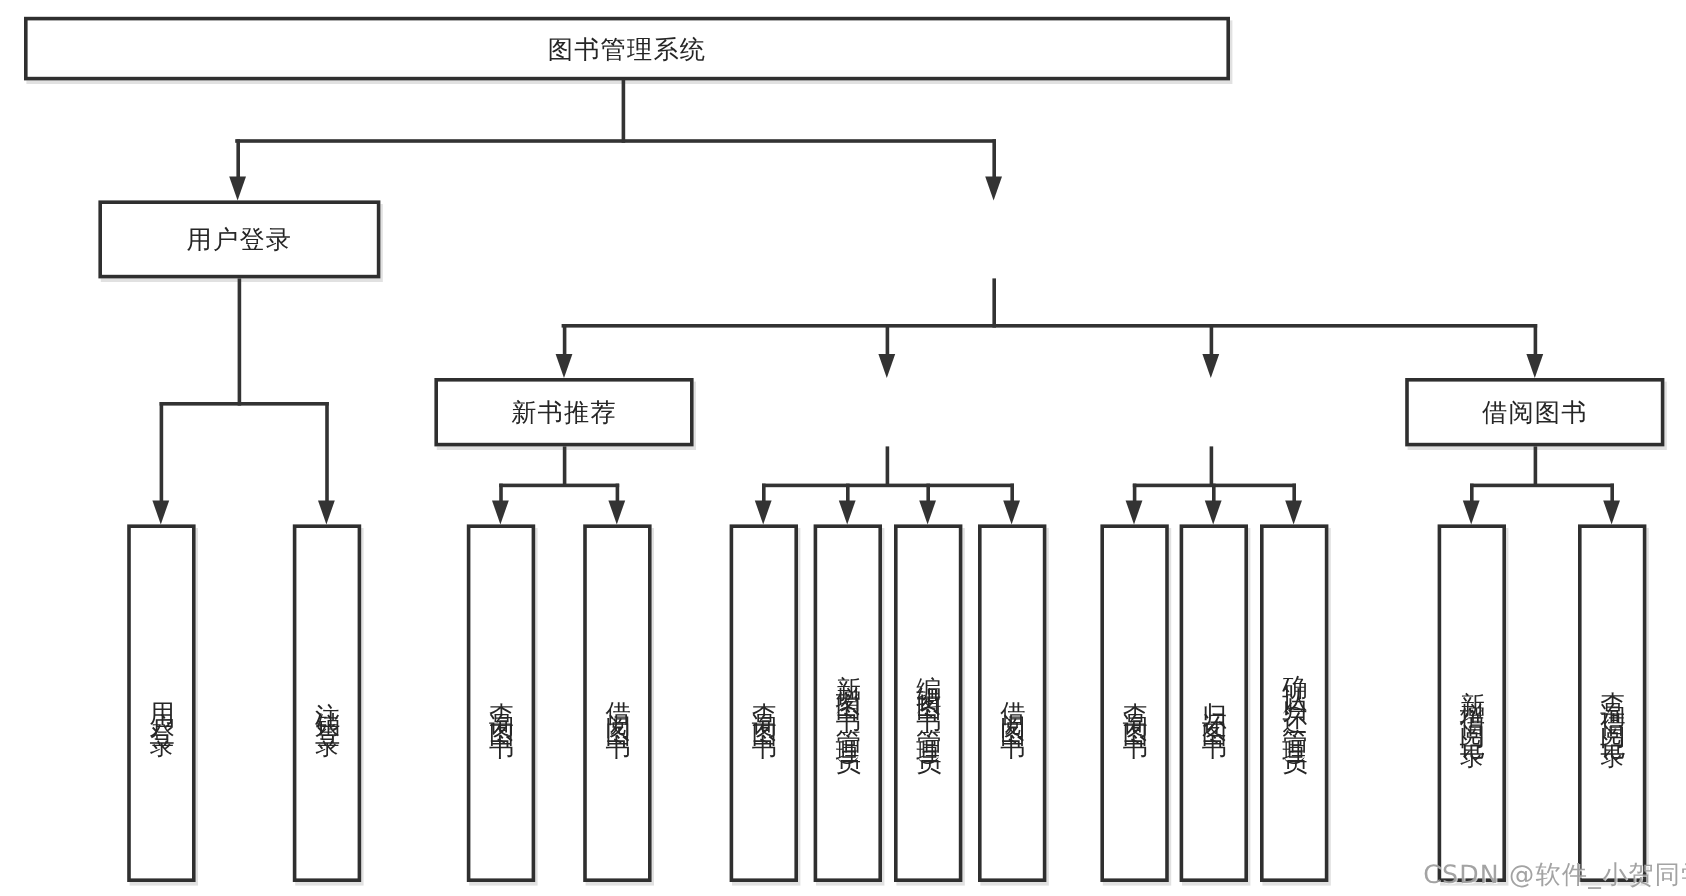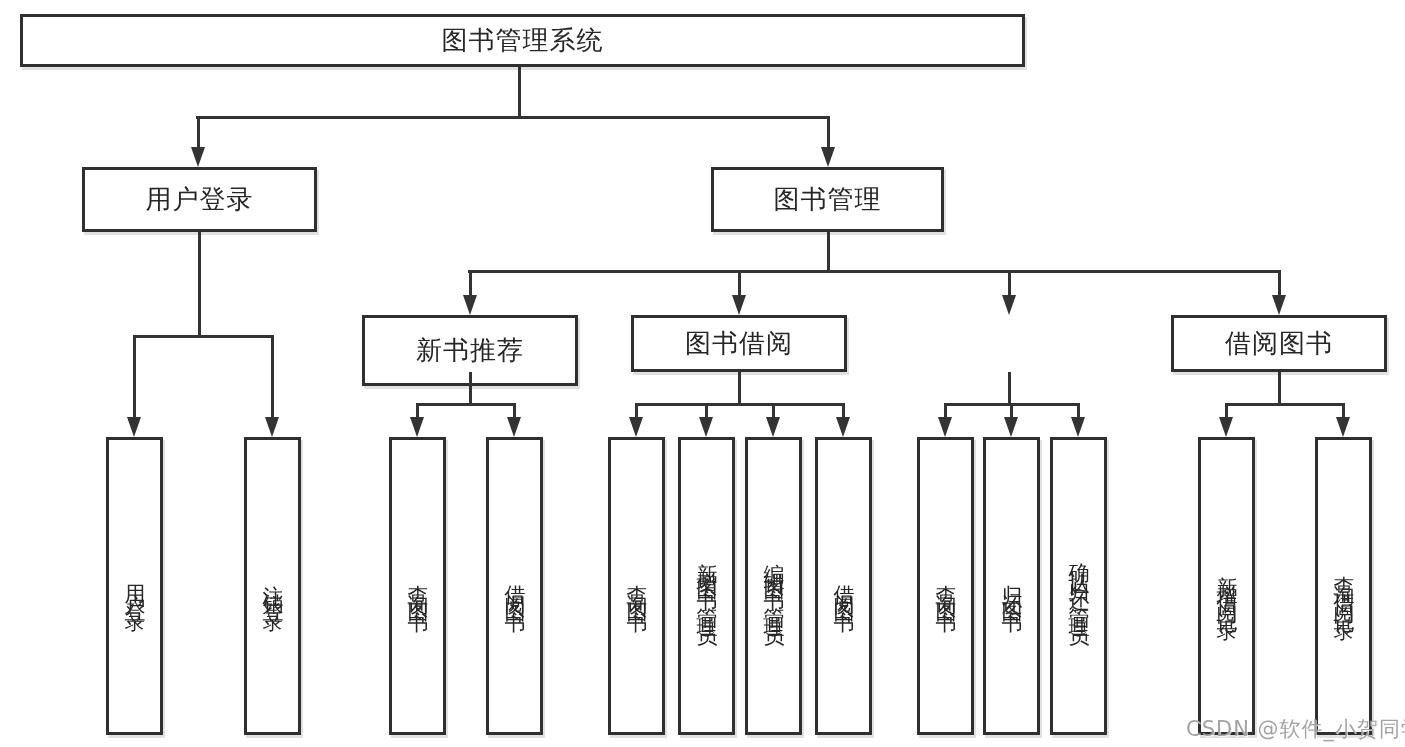--- a/index.html
+++ b/index.html
@@ -14,21 +14,21 @@
     position:absolute;
     box-sizing:border-box;
     background:#ffffff;
     border:3px solid #2f2f2f;
     color:#262626;
     display:flex;
     align-items:center;
     justify-content:center;
     box-shadow:2px 3px 0 rgba(90,90,90,0.18);
   }
-  .h{ font-size:26px; letter-spacing:1px; white-space:nowrap; }
+  .h{ font-size:21px; letter-spacing:1px; white-space:nowrap; }
   .v{
     writing-mode:vertical-rl;
     text-orientation:mixed;
     font-size:21px;
     letter-spacing:9px;
     line-height:1.1;
   }
   .ln{ position:absolute; background:#333333; }
   .ah{
     position:absolute;
@@ -49,24 +49,22 @@
   }
 </style>
 </head>
 <body>
 
 <div id="stage">
 
   <div class="node h" style="left:20px;top:14px;width:1005px;height:53px">图书管理系统</div>
 
   <div class="node h" style="left:82px;top:167px;width:235px;height:65px">用户登录</div>
-  <div class="node h" style="left:711px;top:167px;width:233px;height:65px">图书管理</div>
 
-  <div class="node h" style="left:362px;top:315px;width:216px;height:71px">新书推荐</div>
-  <div class="node h" style="left:631px;top:315px;width:216px;height:57px">图书借阅</div>
+  <div class="node h" style="left:362px;top:315px;width:216px;height:57px">新书推荐</div>
   <div class="node h" style="left:1171px;top:315px;width:216px;height:57px">借阅图书</div>
 
   <div class="node v" style="left:106px;top:437px;width:57px;height:298px">用户登录</div>
   <div class="node v" style="left:244px;top:437px;width:57px;height:298px">注销登录</div>
 
   <div class="node v" style="left:389px;top:437px;width:57px;height:298px">查询图书</div>
   <div class="node v" style="left:486px;top:437px;width:57px;height:298px">借阅图书</div>
 
   <div class="node v" style="left:608px;top:437px;width:57px;height:298px">查询图书</div>
   <div class="node v" style="left:678px;top:437px;width:57px;height:298px">新增图书（管理员）</div>

